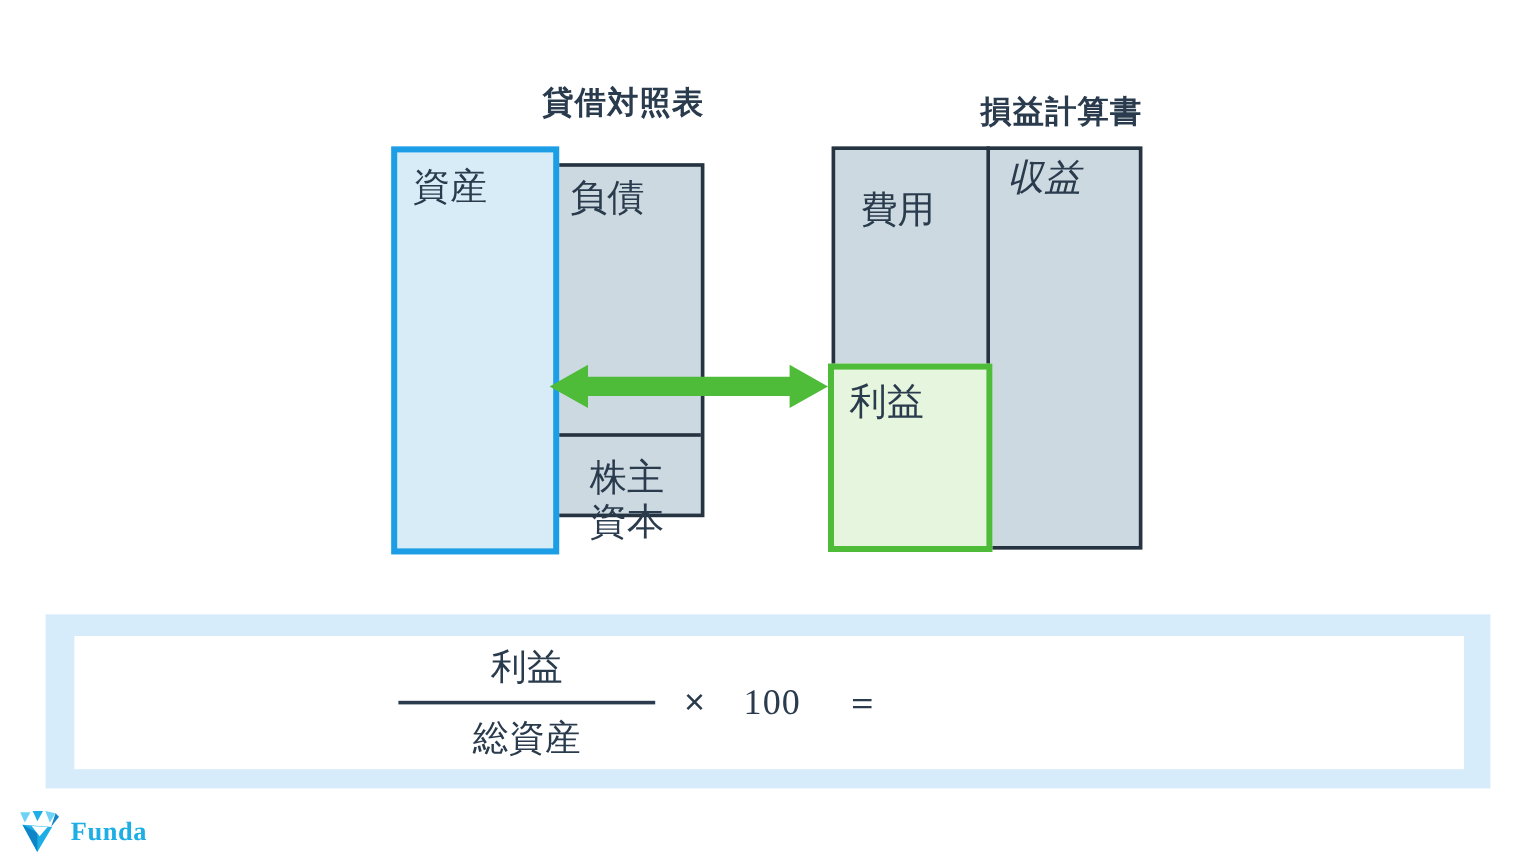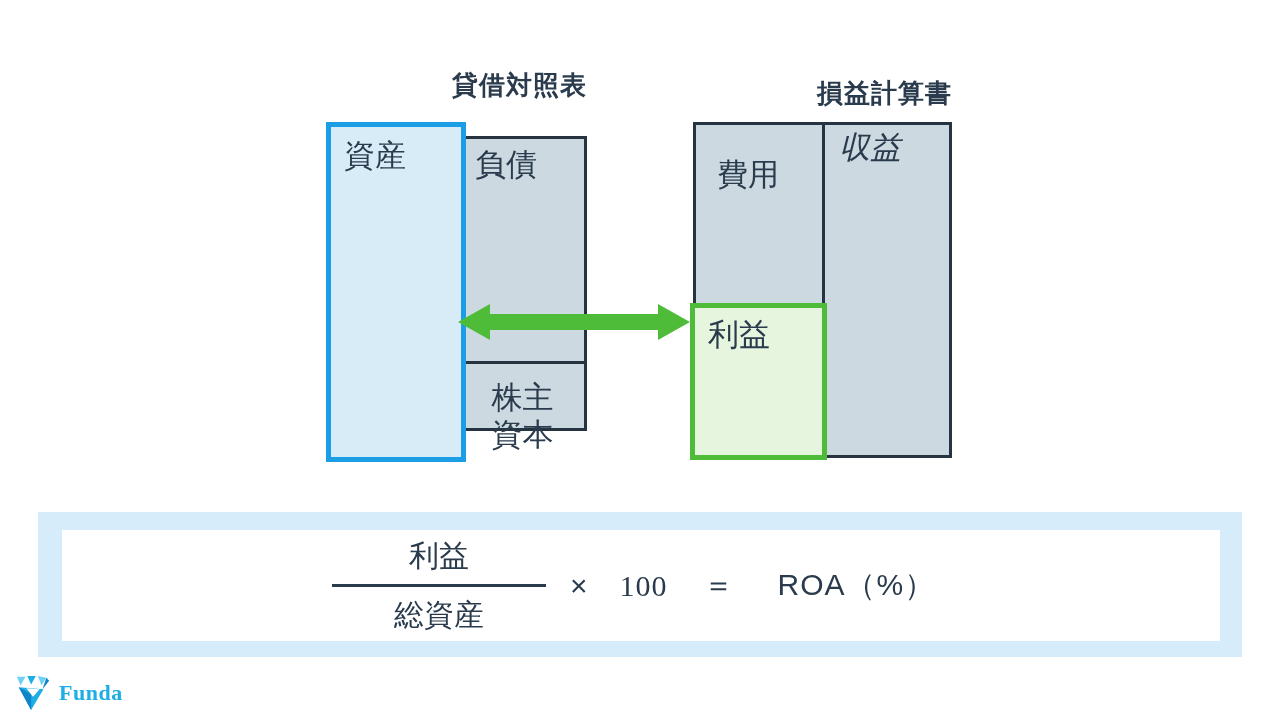--- a/index.html
+++ b/index.html
@@ -187,21 +187,20 @@
   <div class="abs" id="formula-band"></div>
   <div class="abs" id="formula-card">
     <div id="fraction">
       <div class="formula-text numerator">利益</div>
       <div id="fraction-divider"></div>
       <div class="formula-text denominator">総資産</div>
     </div>
     <span class="formula-text" id="multiply-sign">×</span>
     <span class="formula-text" id="multiplier">100</span>
     <span class="formula-text" id="equals-sign">＝</span>
-    <span class="formula-text" id="formula-result">ROA（%）</span>
   </div>
 
   <div class="abs" id="brand-logo">
     <svg width="38" height="38" viewBox="0 0 40 40">
       <polygon points="5,14 31,16 18,38" fill="var(--brand-cyan)"></polygon>
       <polygon points="5,14 18,21 18,38" fill="var(--brand-dark)"></polygon>
       <polygon points="3,3 12,3 7,12" fill="var(--brand-light)"></polygon>
       <polygon points="14,2 23,2 18,11" fill="var(--brand-cyan)"></polygon>
       <polygon points="25,2 34,4 29,12" fill="var(--brand-light)"></polygon>
       <polygon points="34,4 37,7 30,16" fill="var(--brand-dark)"></polygon>

